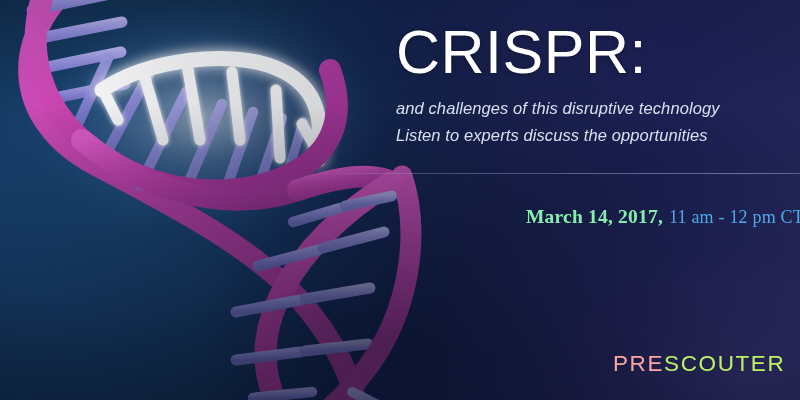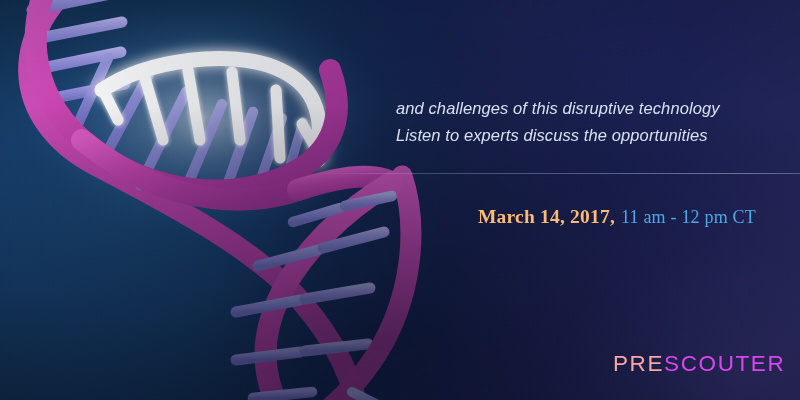--- a/index.html
+++ b/index.html
@@ -93,22 +93,23 @@
   .datebar {
     position: absolute;
     left: 478px;
     top: 206px;
     white-space: nowrap;
   }
   .date-main {
     font-family: "Liberation Serif", serif;
     font-size: 19.5px;
     font-weight: 700;
-    color: #fdba74;
+    color: #86efac;
     letter-spacing: 0.2px;
+    margin-left: 48px;
   }
   .date-time {
     font-family: "Liberation Serif", serif;
     font-size: 18px;
     font-weight: 400;
     color: #4fa8e8;
     letter-spacing: 0.2px;
     margin-left: 6px;
   }
 
@@ -116,21 +117,21 @@
   .logo {
     position: absolute;
     left: 613px;
     top: 351px;
     font-size: 22.5px;
     font-weight: 400;
     letter-spacing: 1.6px;
     white-space: nowrap;
   }
   .logo .pre { color: #fca5a5; }
-  .logo .scouter { color: #d946ef; }
+  .logo .scouter { color: #bef264; }
 </style>
 </head>
 <body>
 
 <div id="banner">
 
   <div class="bg-base"></div>
   <div class="bg-right"></div>
   <div class="bg-purple-glow"></div>
 
@@ -263,20 +264,21 @@
                C 358 384, 336 404, 318 418" fill="none" stroke="url(#gMagV)" stroke-width="21" stroke-linecap="round" opacity="0.97"></path>
     </g>
 
     <g>
       <line x1="352" y1="392" x2="392" y2="412" stroke="url(#gPeri)" stroke-width="10" stroke-linecap="round"></line>
     </g>
   </svg>
 
   <div class="bg-dark-vignette"></div>
 
+  <div class="title">CRISPR:</div>
 
   <div class="subtitle">
     <div>and challenges of this disruptive technology</div>
     <div>Listen to experts discuss the opportunities</div>
   </div>
 
   <div class="divider"></div>
 
   <div class="datebar">
     <span class="date-main">March 14, 2017,</span><span class="date-time">11 am - 12 pm CT</span>

